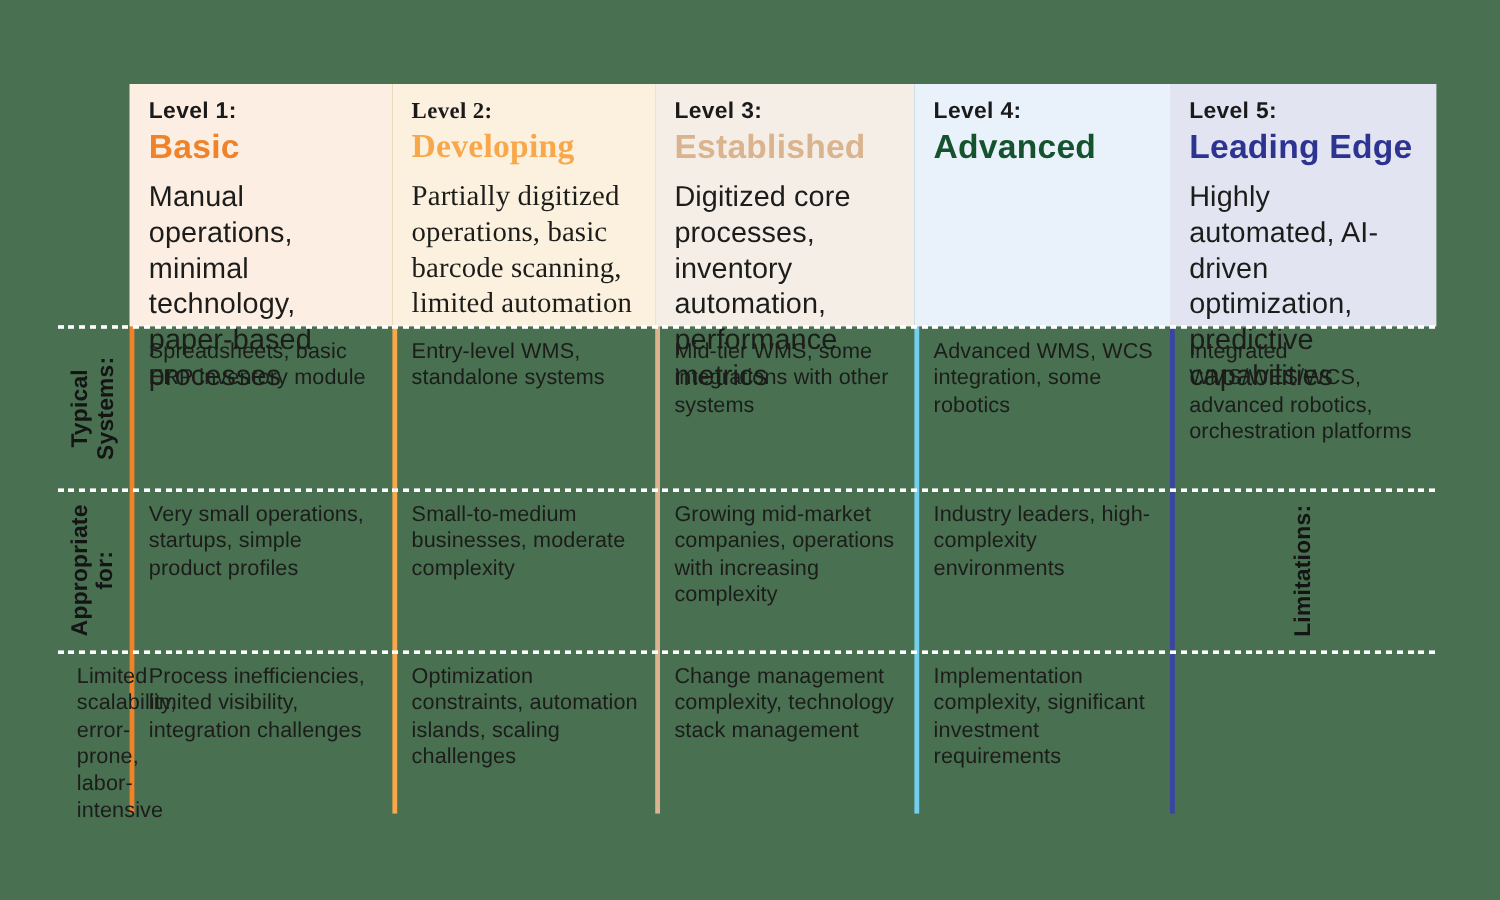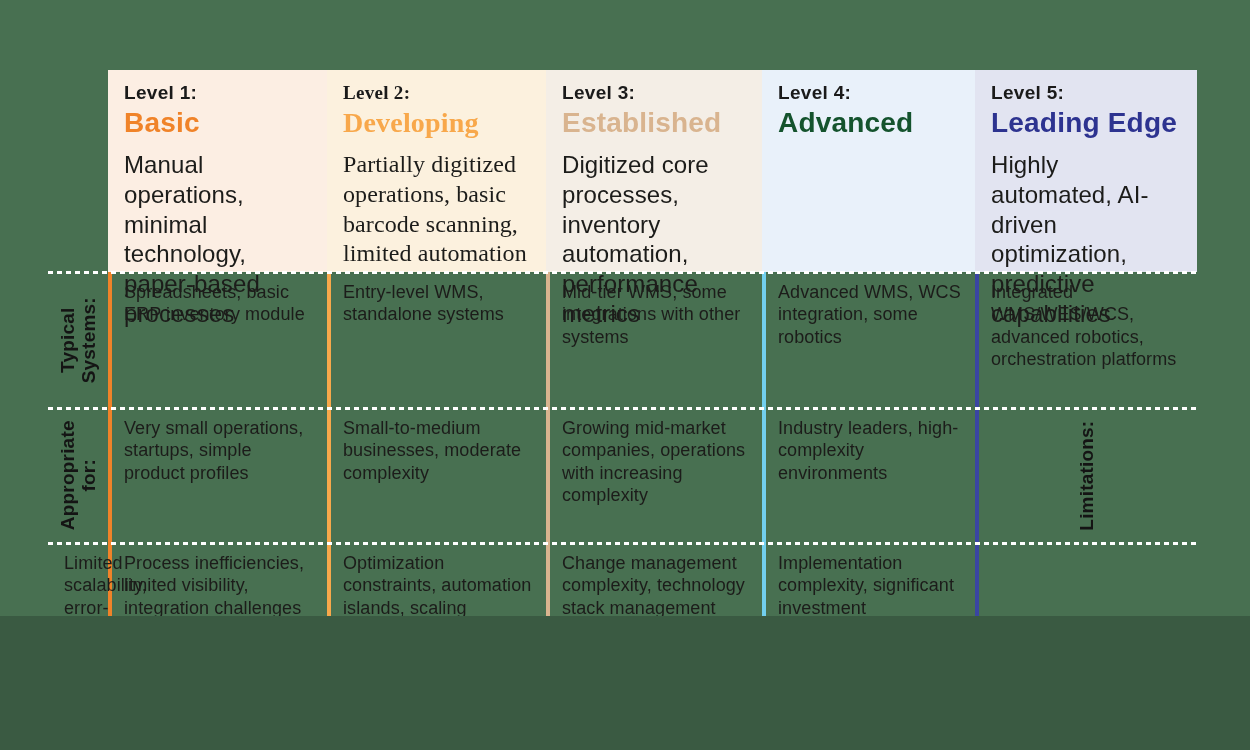--- a/index.html
+++ b/index.html
@@ -2,21 +2,21 @@
 <html><head>
 <meta charset="utf-8">
 <style>
   html,body { margin:0; padding:0; }
   body {
     font-family: "Liberation Sans", "DejaVu Sans", sans-serif;
     background:#3a5a42;
   }
   .canvas {
     position:relative;
-    width:1250px; height:616px;
+    width:1250px; height:750px;
     background:#487051;
     overflow:hidden;
   }
   .table {
     position:absolute;
     left:48px; top:70px;
     width:1149px; height:608px;
   }
   .grid {
     position:absolute; inset:0;

